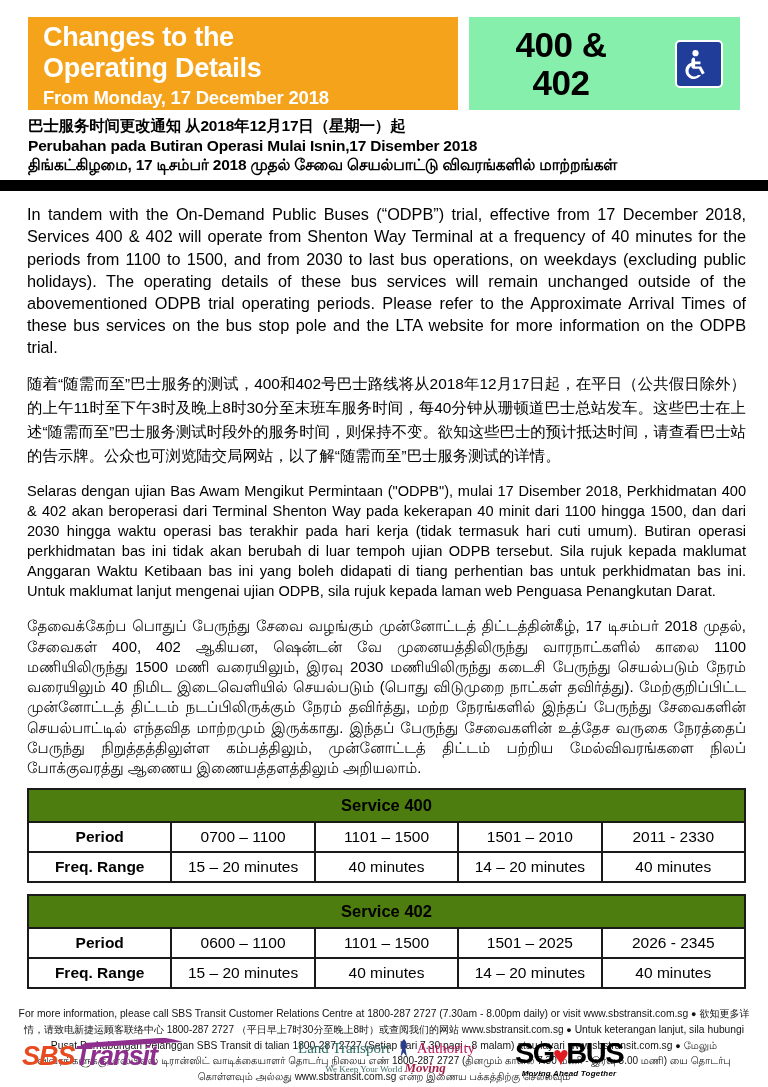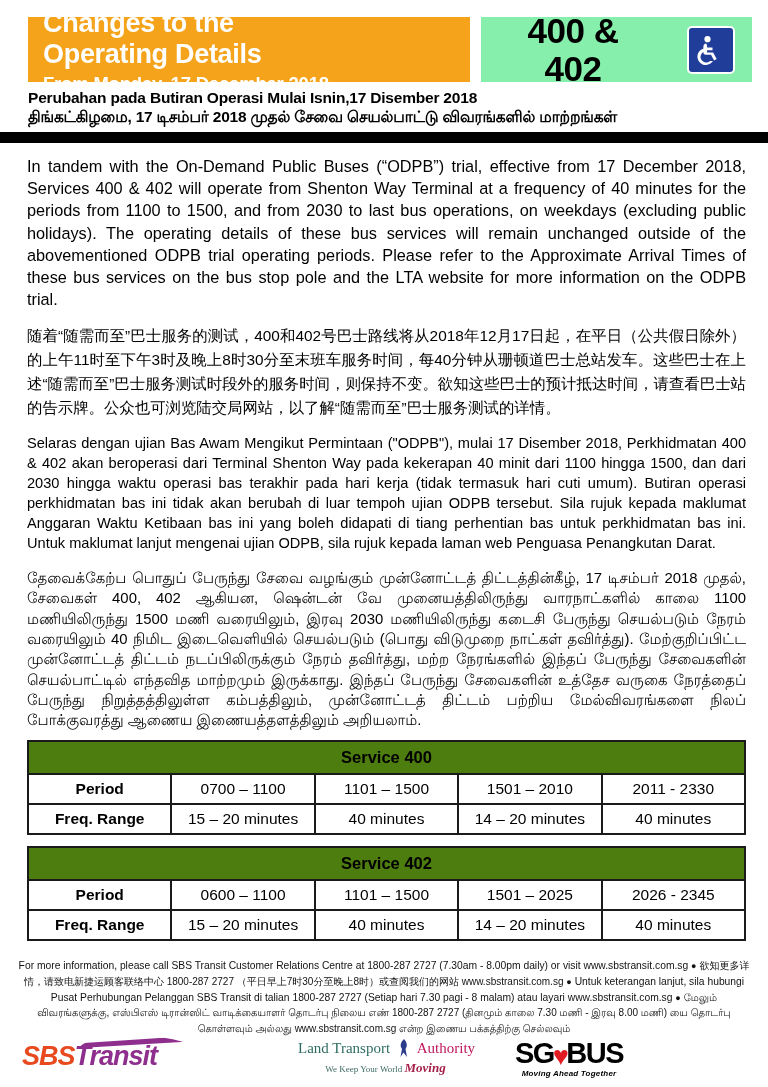--- a/index.html
+++ b/index.html
@@ -13,24 +13,24 @@
     height: 1087px;
     font-family: "Liberation Sans", sans-serif;
     color: #000000;
     overflow: hidden;
     position: relative;
   }
 
   
   .header-row {
     display: flex;
-    padding: 17px 16px 0 28px;
+    padding: 17px 28px 0 28px;
     gap: 11px;
     align-items: stretch;
-    height: 82px;
+    height: 110px;
   }
   .title-block {
     background: #F5A31A;
     flex: 1 1 auto;
     padding: 6px 0 4px 15px;
     display: flex;
     flex-direction: column;
     justify-content: center;
     line-height: 1.0;
   }
@@ -300,20 +300,21 @@
       <svg width="32" height="32" viewBox="0 0 32 32" aria-hidden="true">
         <circle cx="12.5" cy="5.2" r="3.1" fill="#ffffff"></circle>
         <path d="M11 9.6 c-1.6 0.2 -2.6 1.4 -2.6 3.0 l0 6.0 c0 1.3 0.9 2.2 2.2 2.2 l5.4 0 l3.1 5.6 l2.6 -1.4 l-3.6 -6.6 l-6.0 0 l0 -2.2 l5.4 0 l0 -2.6 l-5.4 0 l0 -1.2 c0 -1.6 -0.9 -2.9 -1.1 -2.8 z" fill="#ffffff"></path>
         <path d="M9.0 14.4 a8.4 8.4 0 1 0 9.0 12.6 l-3.0 0 a5.6 5.6 0 1 1 -5.6 -9.4 z" fill="#ffffff"></path>
       </svg>
     </div>
   </div>
 </div>
 
 <div class="subtitles">
+  <div class="sub-cn">巴士服务时间更改通知 从2018年12月17日（星期一）起</div>
   <div class="sub-my">Perubahan pada Butiran Operasi Mulai Isnin,17 Disember 2018</div>
   <div class="sub-ta">திங்கட்கிழமை, 17 டிசம்பர் 2018 முதல் சேவை செயல்பாட்டு விவரங்களில் மாற்றங்கள்</div>
 </div>
 
 <div class="black-bar"></div>
 
 <div class="content">
   <p class="para">In tandem with the On-Demand Public Buses (“ODPB”) trial, effective from 17 December 2018, Services 400 &amp; 402 will operate from Shenton Way Terminal at a frequency of 40 minutes for the periods from 1100 to 1500, and from 2030 to last bus operations, on weekdays (excluding public holidays). The operating details of these bus services will remain unchanged outside of the abovementioned ODPB trial operating periods. Please refer to the Approximate Arrival Times of these bus services on the bus stop pole and the LTA website for more information on the ODPB trial.</p>
   <p class="para-cn">随着“随需而至”巴士服务的测试，400和402号巴士路线将从2018年12月17日起，在平日（公共假日除外）的上午11时至下午3时及晚上8时30分至末班车服务时间，每40分钟从珊顿道巴士总站发车。这些巴士在上述“随需而至”巴士服务测试时段外的服务时间，则保持不变。欲知这些巴士的预计抵达时间，请查看巴士站的告示牌。公众也可浏览陆交局网站，以了解“随需而至”巴士服务测试的详情。</p>
   <p class="para-my">Selaras dengan ujian Bas Awam Mengikut Permintaan ("ODPB"), mulai 17 Disember 2018, Perkhidmatan 400 &amp; 402 akan beroperasi dari Terminal Shenton Way pada kekerapan 40 minit dari 1100 hingga 1500, dan dari 2030 hingga waktu operasi bas terakhir pada hari kerja (tidak termasuk hari cuti umum). Butiran operasi perkhidmatan bas ini tidak akan berubah di luar tempoh ujian ODPB tersebut. Sila rujuk kepada maklumat Anggaran Waktu Ketibaan bas ini yang boleh didapati di tiang perhentian bas untuk perkhidmatan bas ini. Untuk maklumat lanjut mengenai ujian ODPB, sila rujuk kepada laman web Penguasa Penangkutan Darat.</p>

